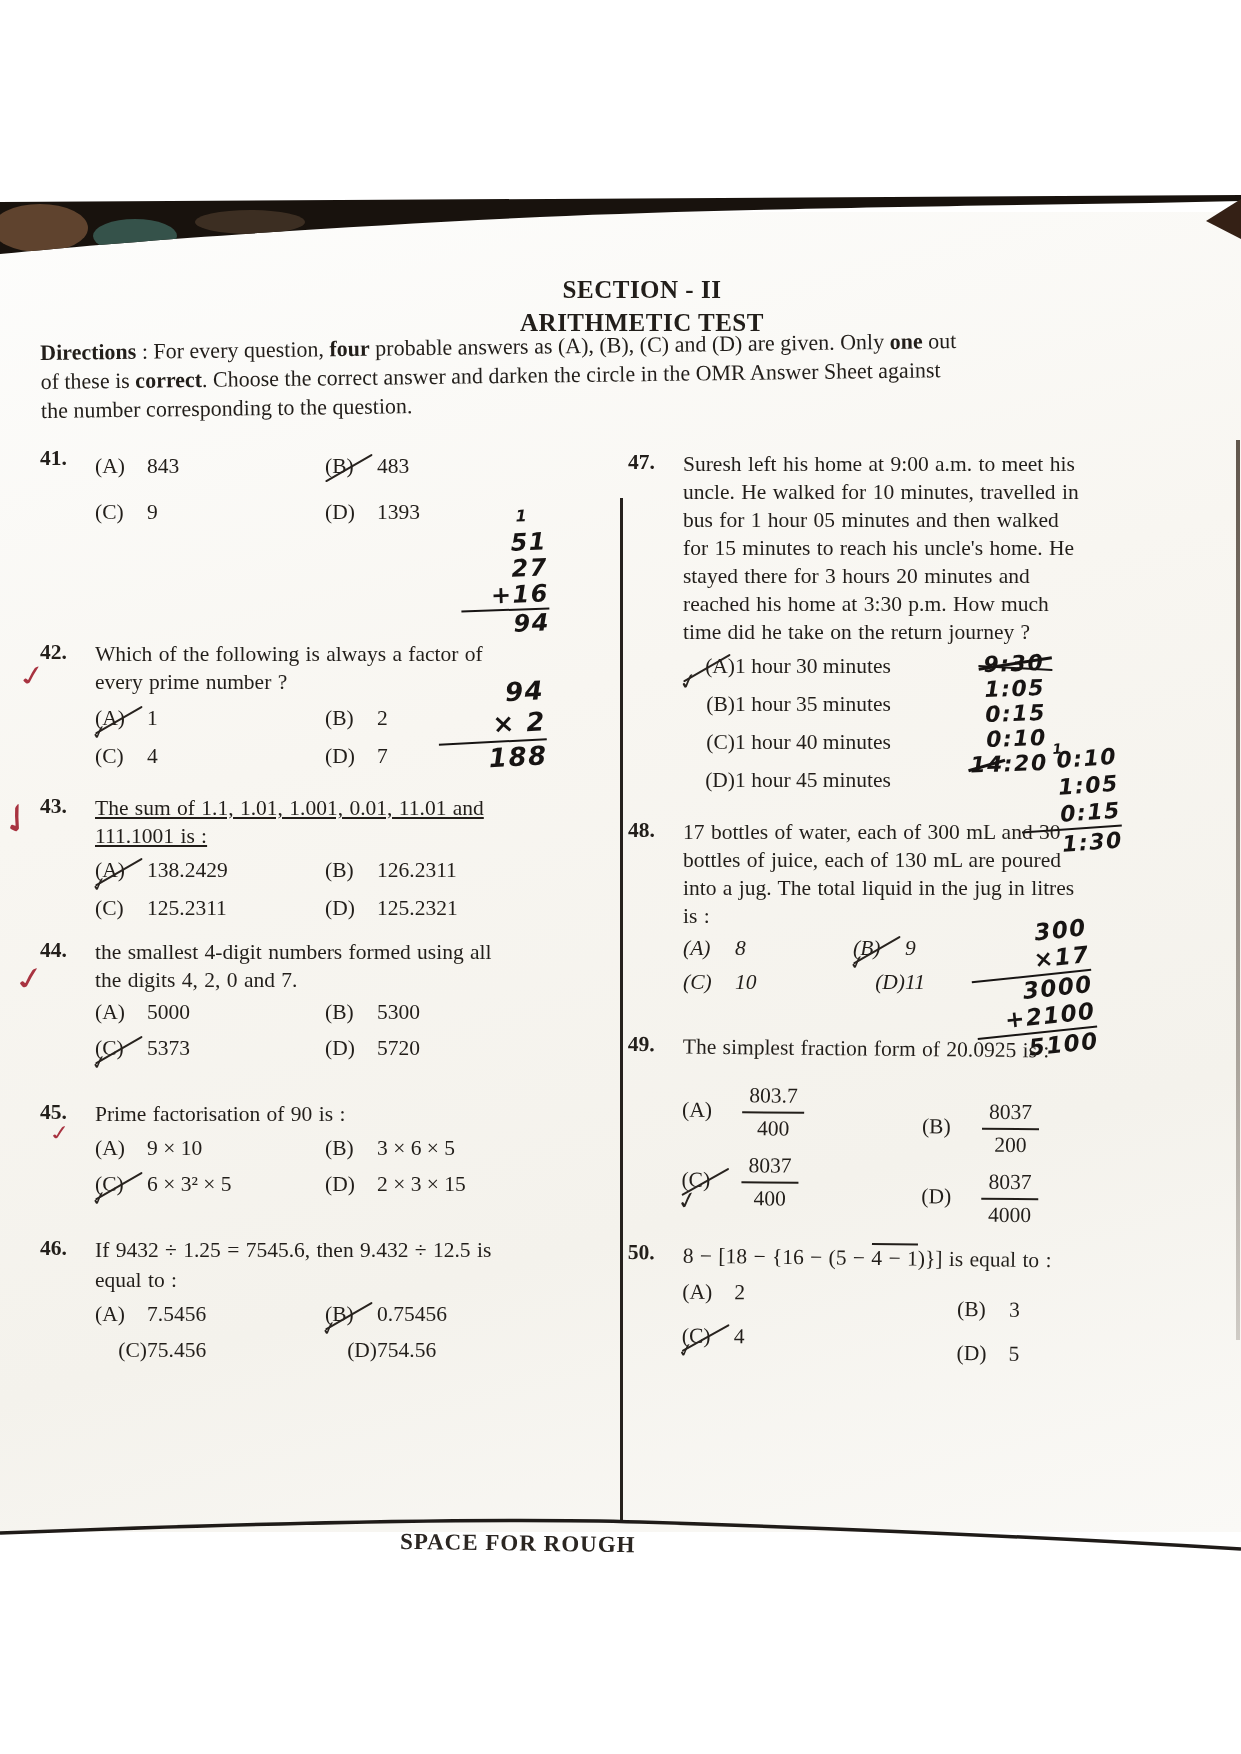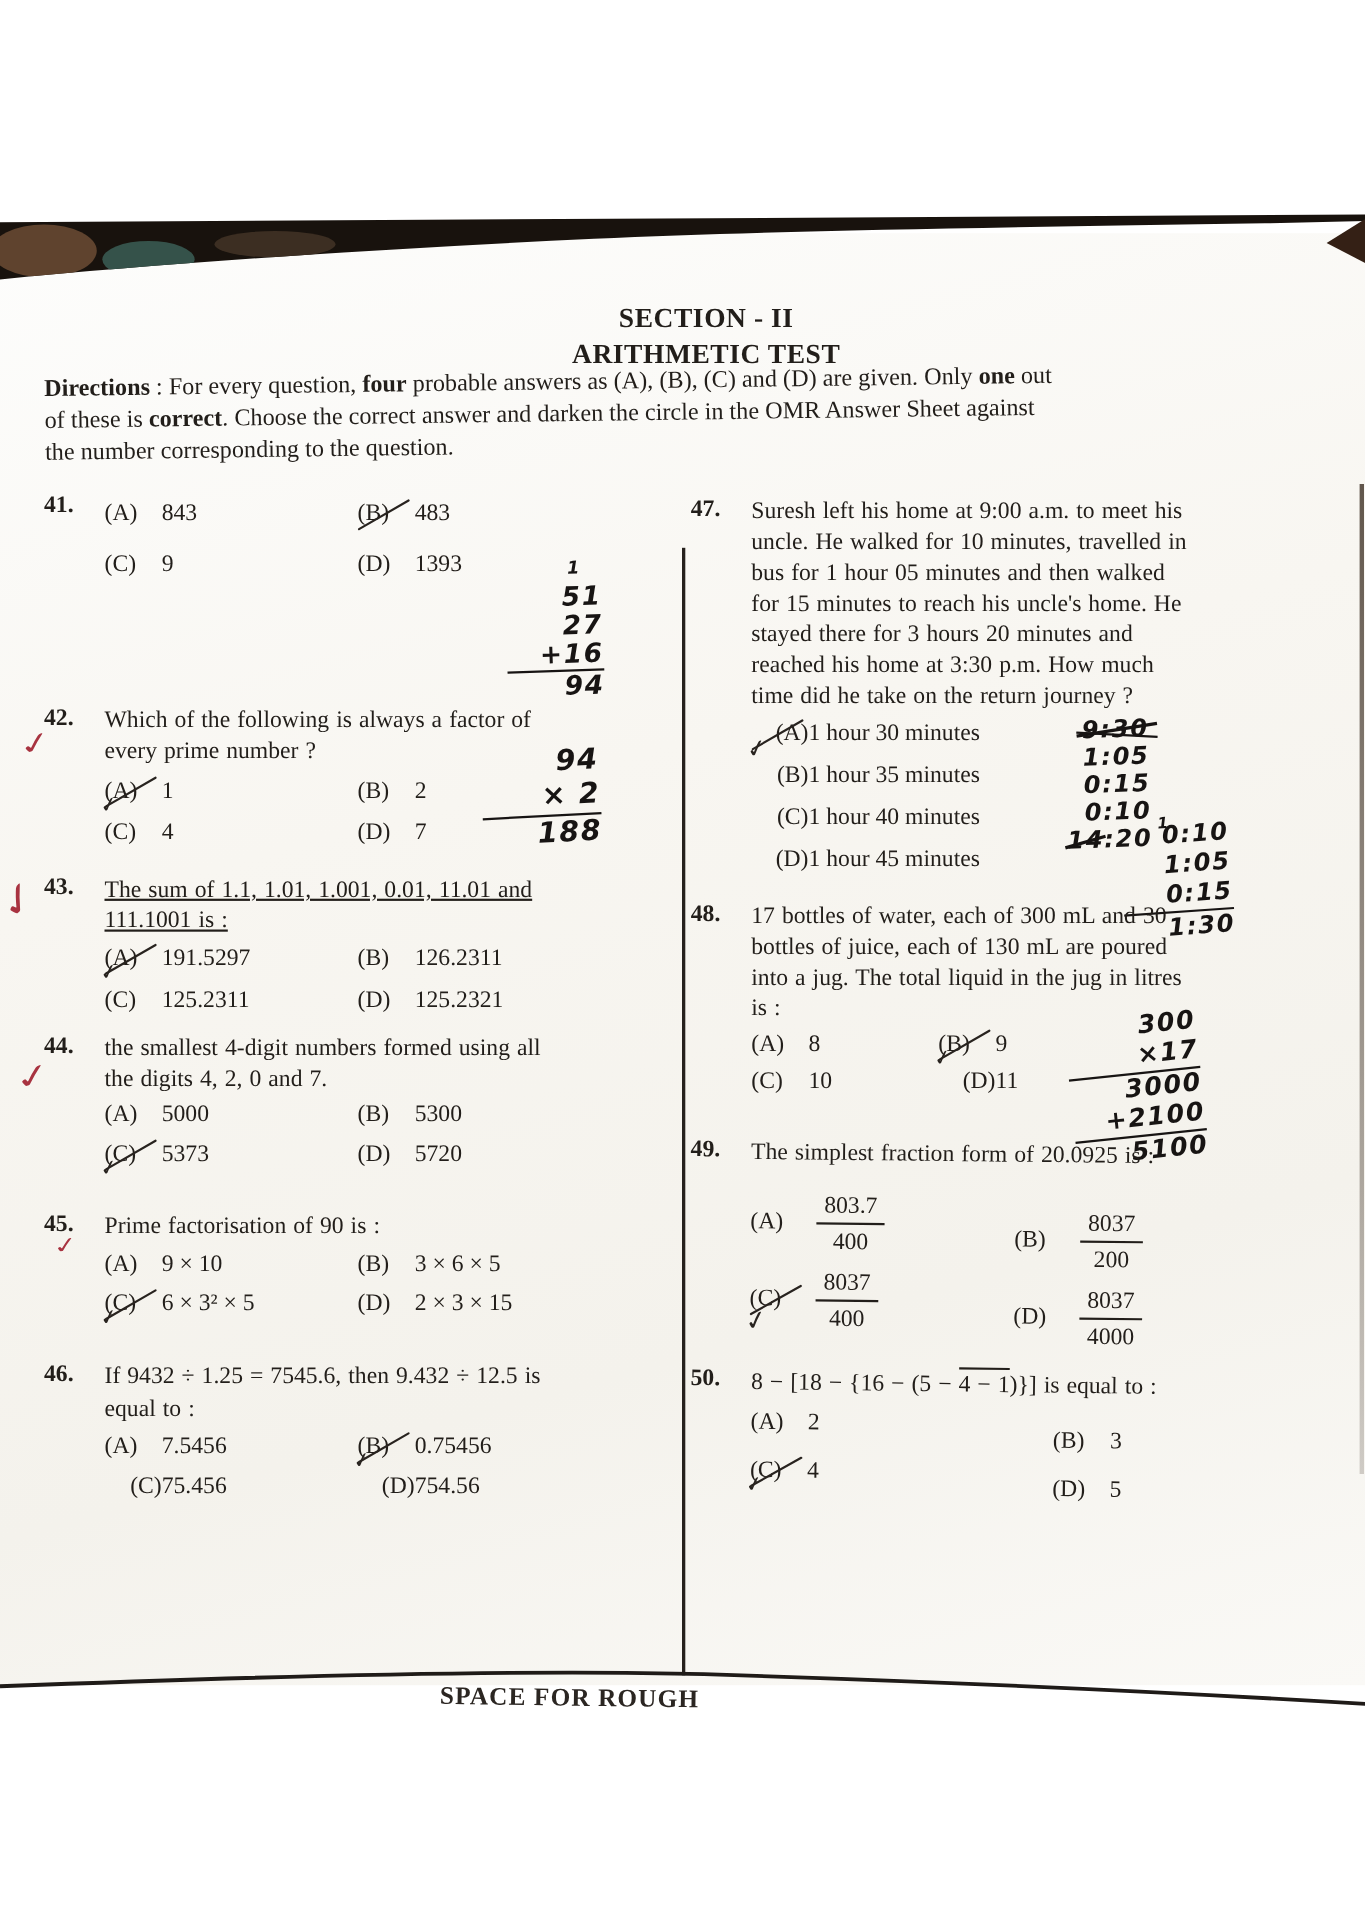--- a/index.html
+++ b/index.html
@@ -135,21 +135,21 @@
   </div>
 
   <div class="q qL" style="left:40px;top:794px;text-decoration:underline;">
     <span class="qnum">43.</span>
     <div class="qbody">
       <div class="qline">The sum of 1.1, 1.01, 1.001, 0.01, 11.01 and</div>
       <div class="qline">111.1001 is :</div>
     </div>
     <div class="opts" style="margin-top:8px;">
       <div class="optrow">
-        <span class="opt c1"><span class="lbl struck">(A)</span><span>191.5297</span><span class="opt-check">✓</span></span>
+        <span class="opt c1"><span class="lbl struck">(A)</span><span>138.2429</span><span class="opt-check">✓</span></span>
         <span class="opt c2"><span class="lbl">(B)</span><span>126.2311</span></span>
       </div>
       <div class="optrow">
         <span class="opt c1"><span class="lbl">(C)</span><span>125.2311</span></span>
         <span class="opt c2"><span class="lbl">(D)</span><span>125.2321</span></span>
       </div>
     </div>
   </div>
 
   <div class="q qL" style="left:40px;top:938px;">
@@ -246,21 +246,21 @@
   </div>
 
   <div class="q qR" style="left:628px;top:818px;">
     <span class="qnum">48.</span>
     <div class="qbody">
       <div class="qline">17 bottles of water, each of 300 mL and 30</div>
       <div class="qline">bottles of juice, each of 130 mL are poured</div>
       <div class="qline">into a jug. The total liquid in the jug in litres</div>
       <div class="qline">is :</div>
     </div>
-    <div class="opts" style="margin-top:6px;">
+    <div class="opts" style="margin-top:6px;font-style:italic;">
       <div class="optrow" style="height:34px;">
         <span class="opt c1"><span class="lbl">(A)</span><span>8</span></span>
         <span class="opt" style="left:170px;"><span class="lbl struck">(B)</span><span>9</span><span class="opt-check">✓</span></span>
       </div>
       <div class="optrow" style="height:34px;">
         <span class="opt c1"><span class="lbl">(C)</span><span>10</span></span>
         <span class="opt" style="left:170px;text-align:right;"><span class="lbl">(D)</span><span>11</span></span>
       </div>
     </div>
     <div class="hw" style="left:345px;top:102px;width:120px;font-size:23px;line-height:27px;transform:rotate(-6deg);">

